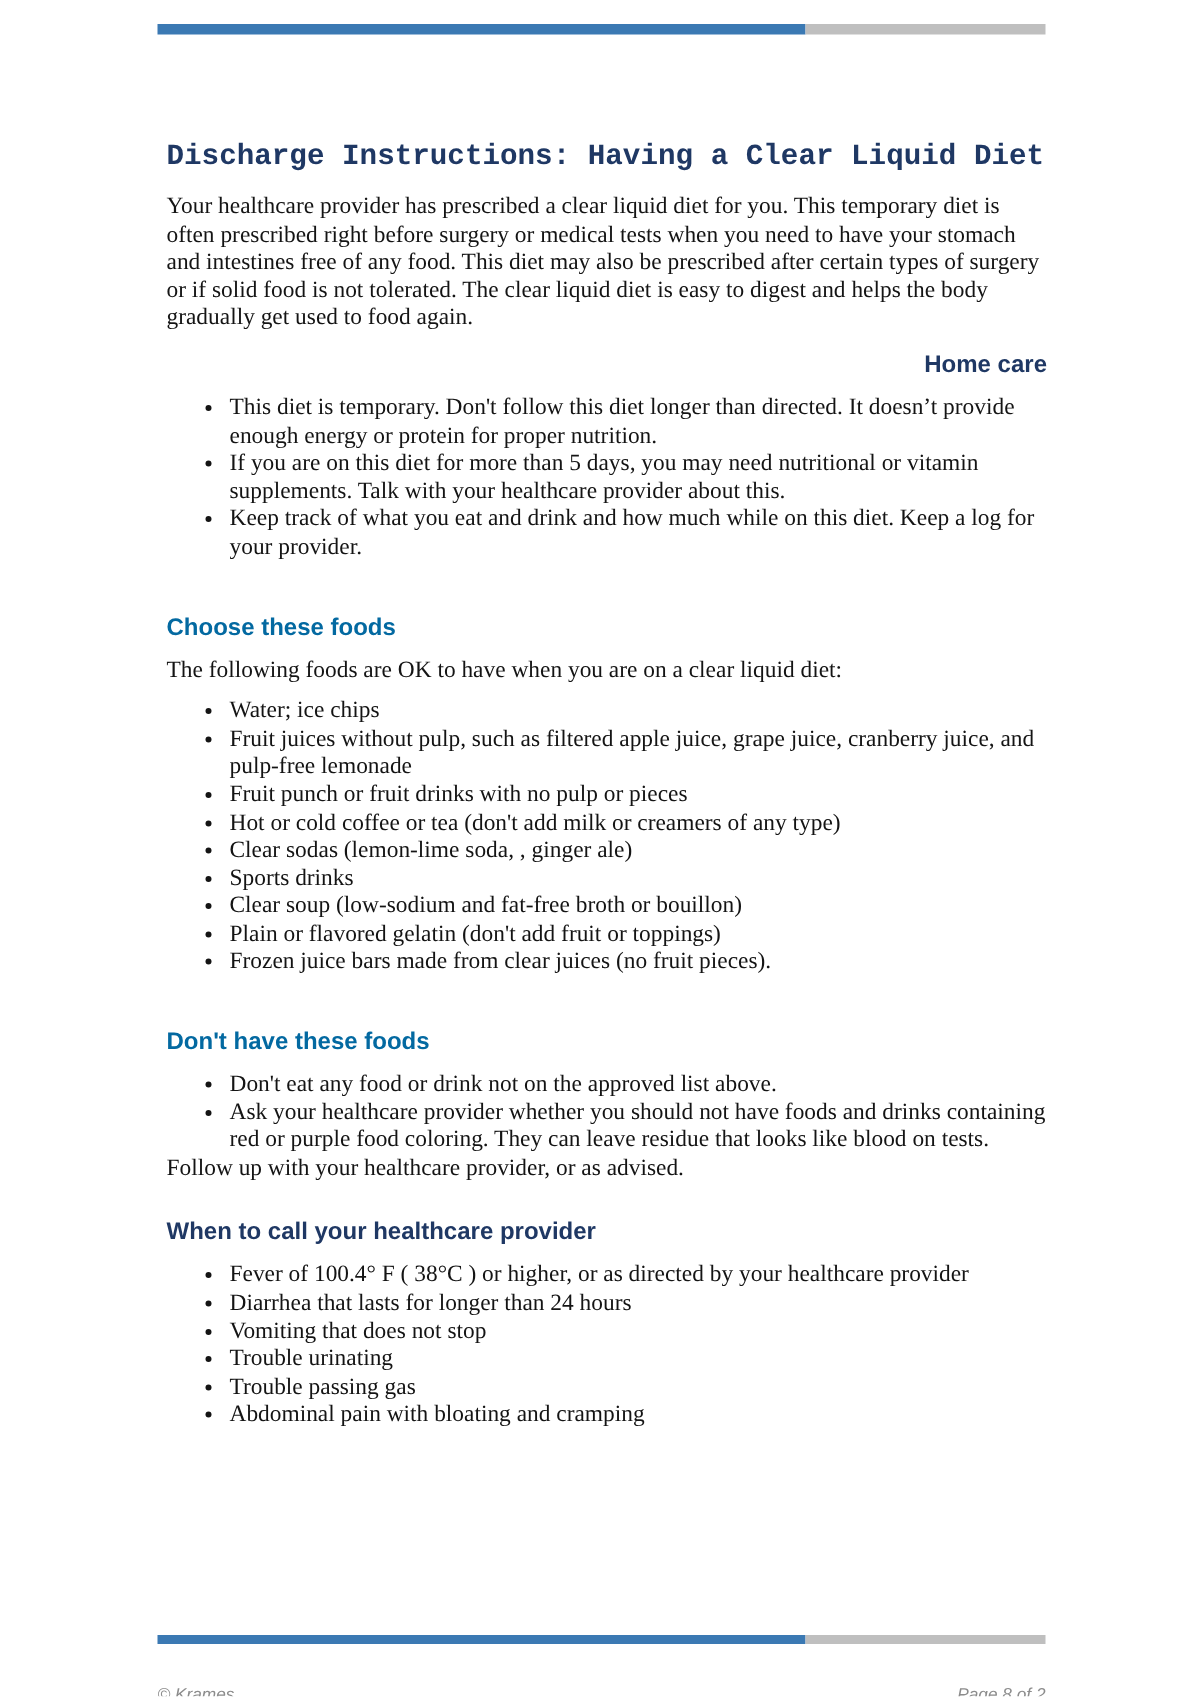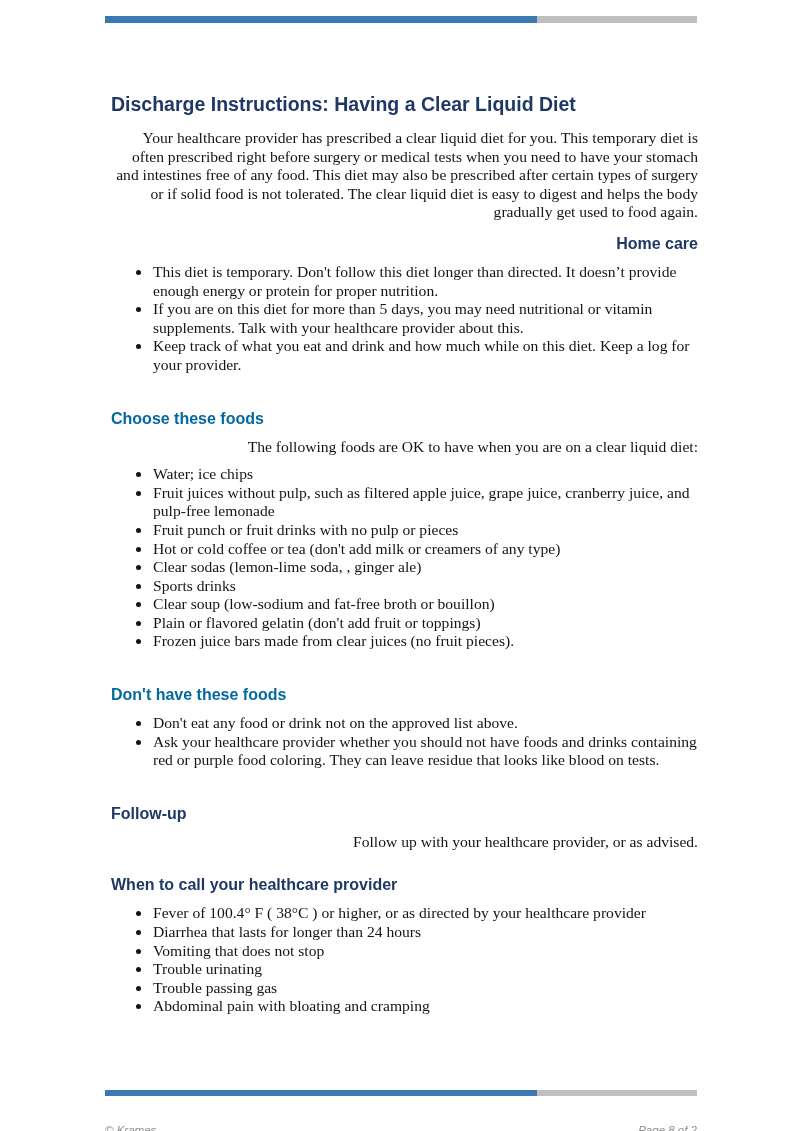--- a/index.html
+++ b/index.html
@@ -23,40 +23,39 @@
   .rule-bottom { top: 1090px; height: 6px; }
   .rule .seg-blue { width: 73%; height: 100%; }
   .rule .seg-gray { flex: 1; height: 100%; }
   .content {
     position: absolute;
     left: 111px;
     top: 93px;
     width: 587px;
   }
   h1.doc-title {
-    font-family: Liberation Sans, sans-serif;
+    font-family: Liberation Mono, monospace;
     font-size: 19.5px;
     font-weight: bold;
     line-height: 23px;
     margin: 0 0 13px 0;
   }
   h2.section-heading {
     font-family: "Liberation Sans", sans-serif;
     font-size: 16px;
     font-weight: bold;
     line-height: 19px;
     margin: 34px 0 10px 0;
   }
   h2.first-heading { margin-top: 12px; text-align: right; }
   h2.tight-heading { margin-top: 24px; }
   p.body-text {
     font-size: 15.6px;
     line-height: 18.6px;
     margin: 0;
-    text-align: right;
   }
   ul.bullet-list {
     margin: 9px 0 0 0;
     padding: 0 0 0 41px;
   }
   ul.bullet-list li {
     font-size: 15.6px;
     line-height: 18.6px;
     margin: 0;
     padding-left: 1px;
@@ -109,21 +108,20 @@
       <li>Plain or flavored gelatin (don't add fruit or toppings)</li>
       <li>Frozen juice bars made from clear juices (no fruit pieces).</li>
     </ul>
 
     <h2 class="section-heading" style="color: #0369a1;">Don't have these foods</h2>
     <ul class="bullet-list">
       <li>Don't eat any food or drink not on the approved list above.</li>
       <li>Ask your healthcare provider whether you should not have foods and drinks containing red or purple food coloring. They can leave residue that looks like blood on tests.</li>
     </ul>
 
-    <h2 class="section-heading" style="color: rgb(31, 56, 100);">Follow-up</h2>
     <p class="body-text">Follow up with your healthcare provider, or as advised.</p>
 
     <h2 class="section-heading tight-heading" style="color: rgb(31, 56, 100);">When to call your healthcare provider</h2>
     <ul class="bullet-list">
       <li>Fever of 100.4° F ( 38°C ) or higher, or as directed by your healthcare provider</li>
       <li>Diarrhea that lasts for longer than 24 hours</li>
       <li>Vomiting that does not stop</li>
       <li>Trouble urinating</li>
       <li>Trouble passing gas</li>
       <li>Abdominal pain with bloating and cramping</li>

